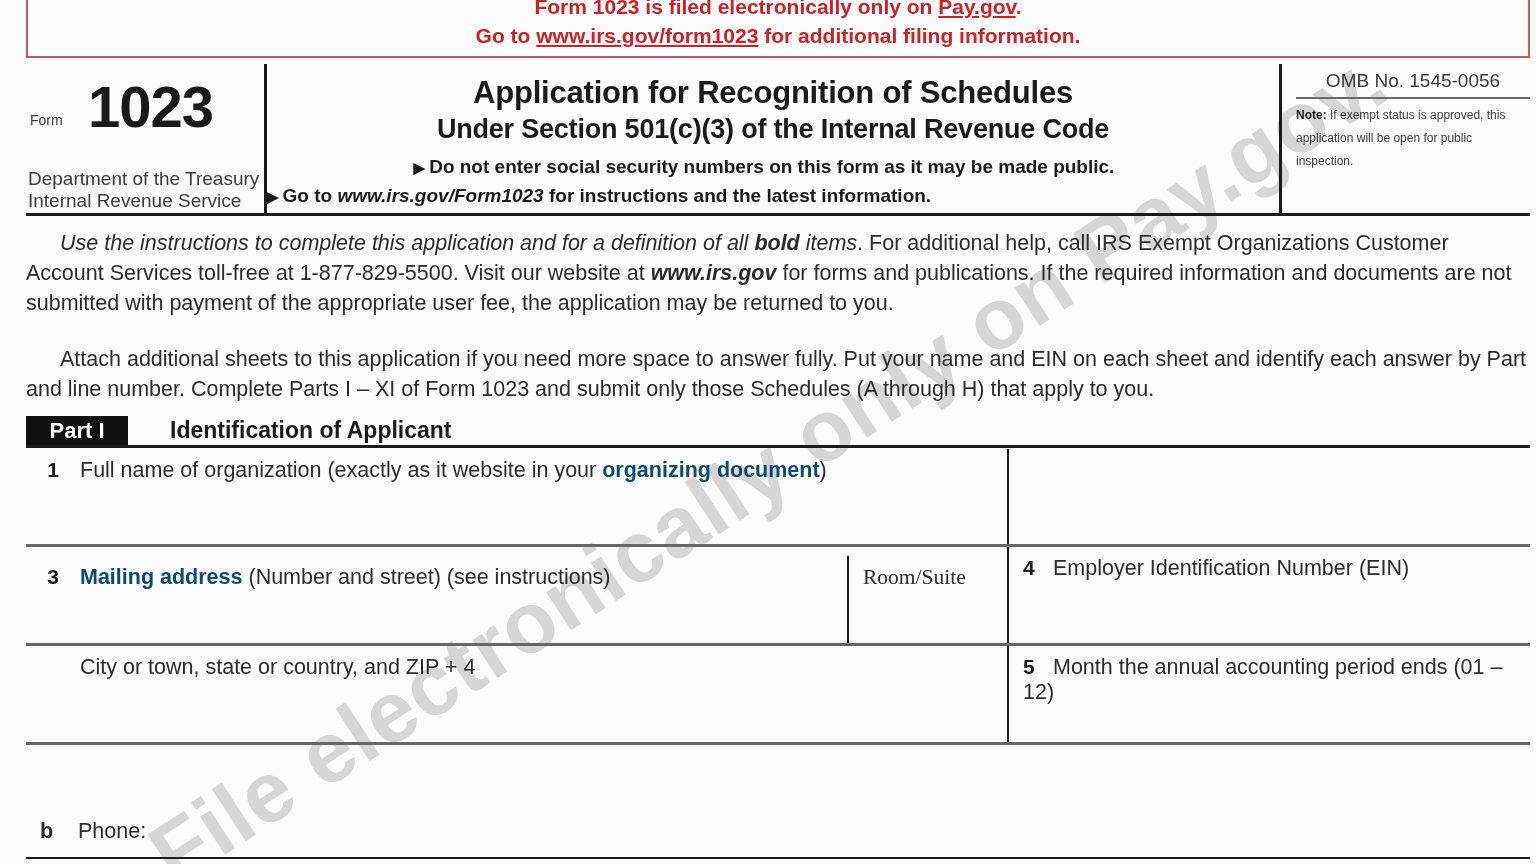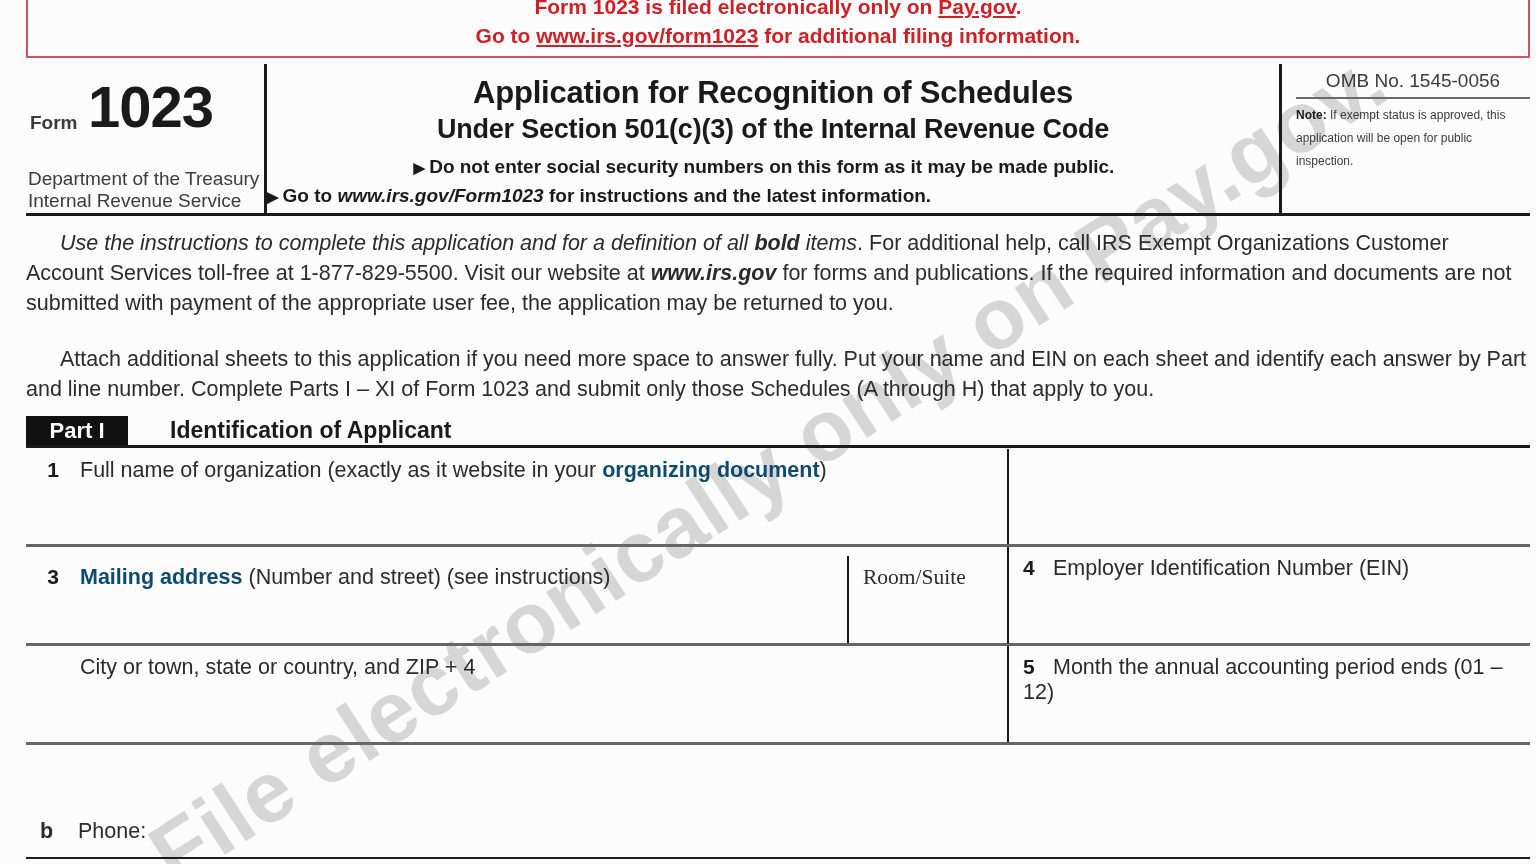--- a/index.html
+++ b/index.html
@@ -80,23 +80,22 @@
   #mast-left {
     width: 241px;
     position: relative;
     border-right: 3px solid #1a1a1a;
     padding-right: 8px;
   }
   #form-word {
     position: absolute;
     left: 4px;
     top: 48px;
-    font-size: 19px;
-    color: #3b3b3b;
-    font-weight: bold;
+    font-size: 14px;
+    color: #3b3b3b;
   }
   #form-number {
     position: absolute;
     left: 62px;
     top: 14px;
     font-size: 58px;
     font-weight: bold;
     letter-spacing: -1px;
     line-height: 58px;
   }

